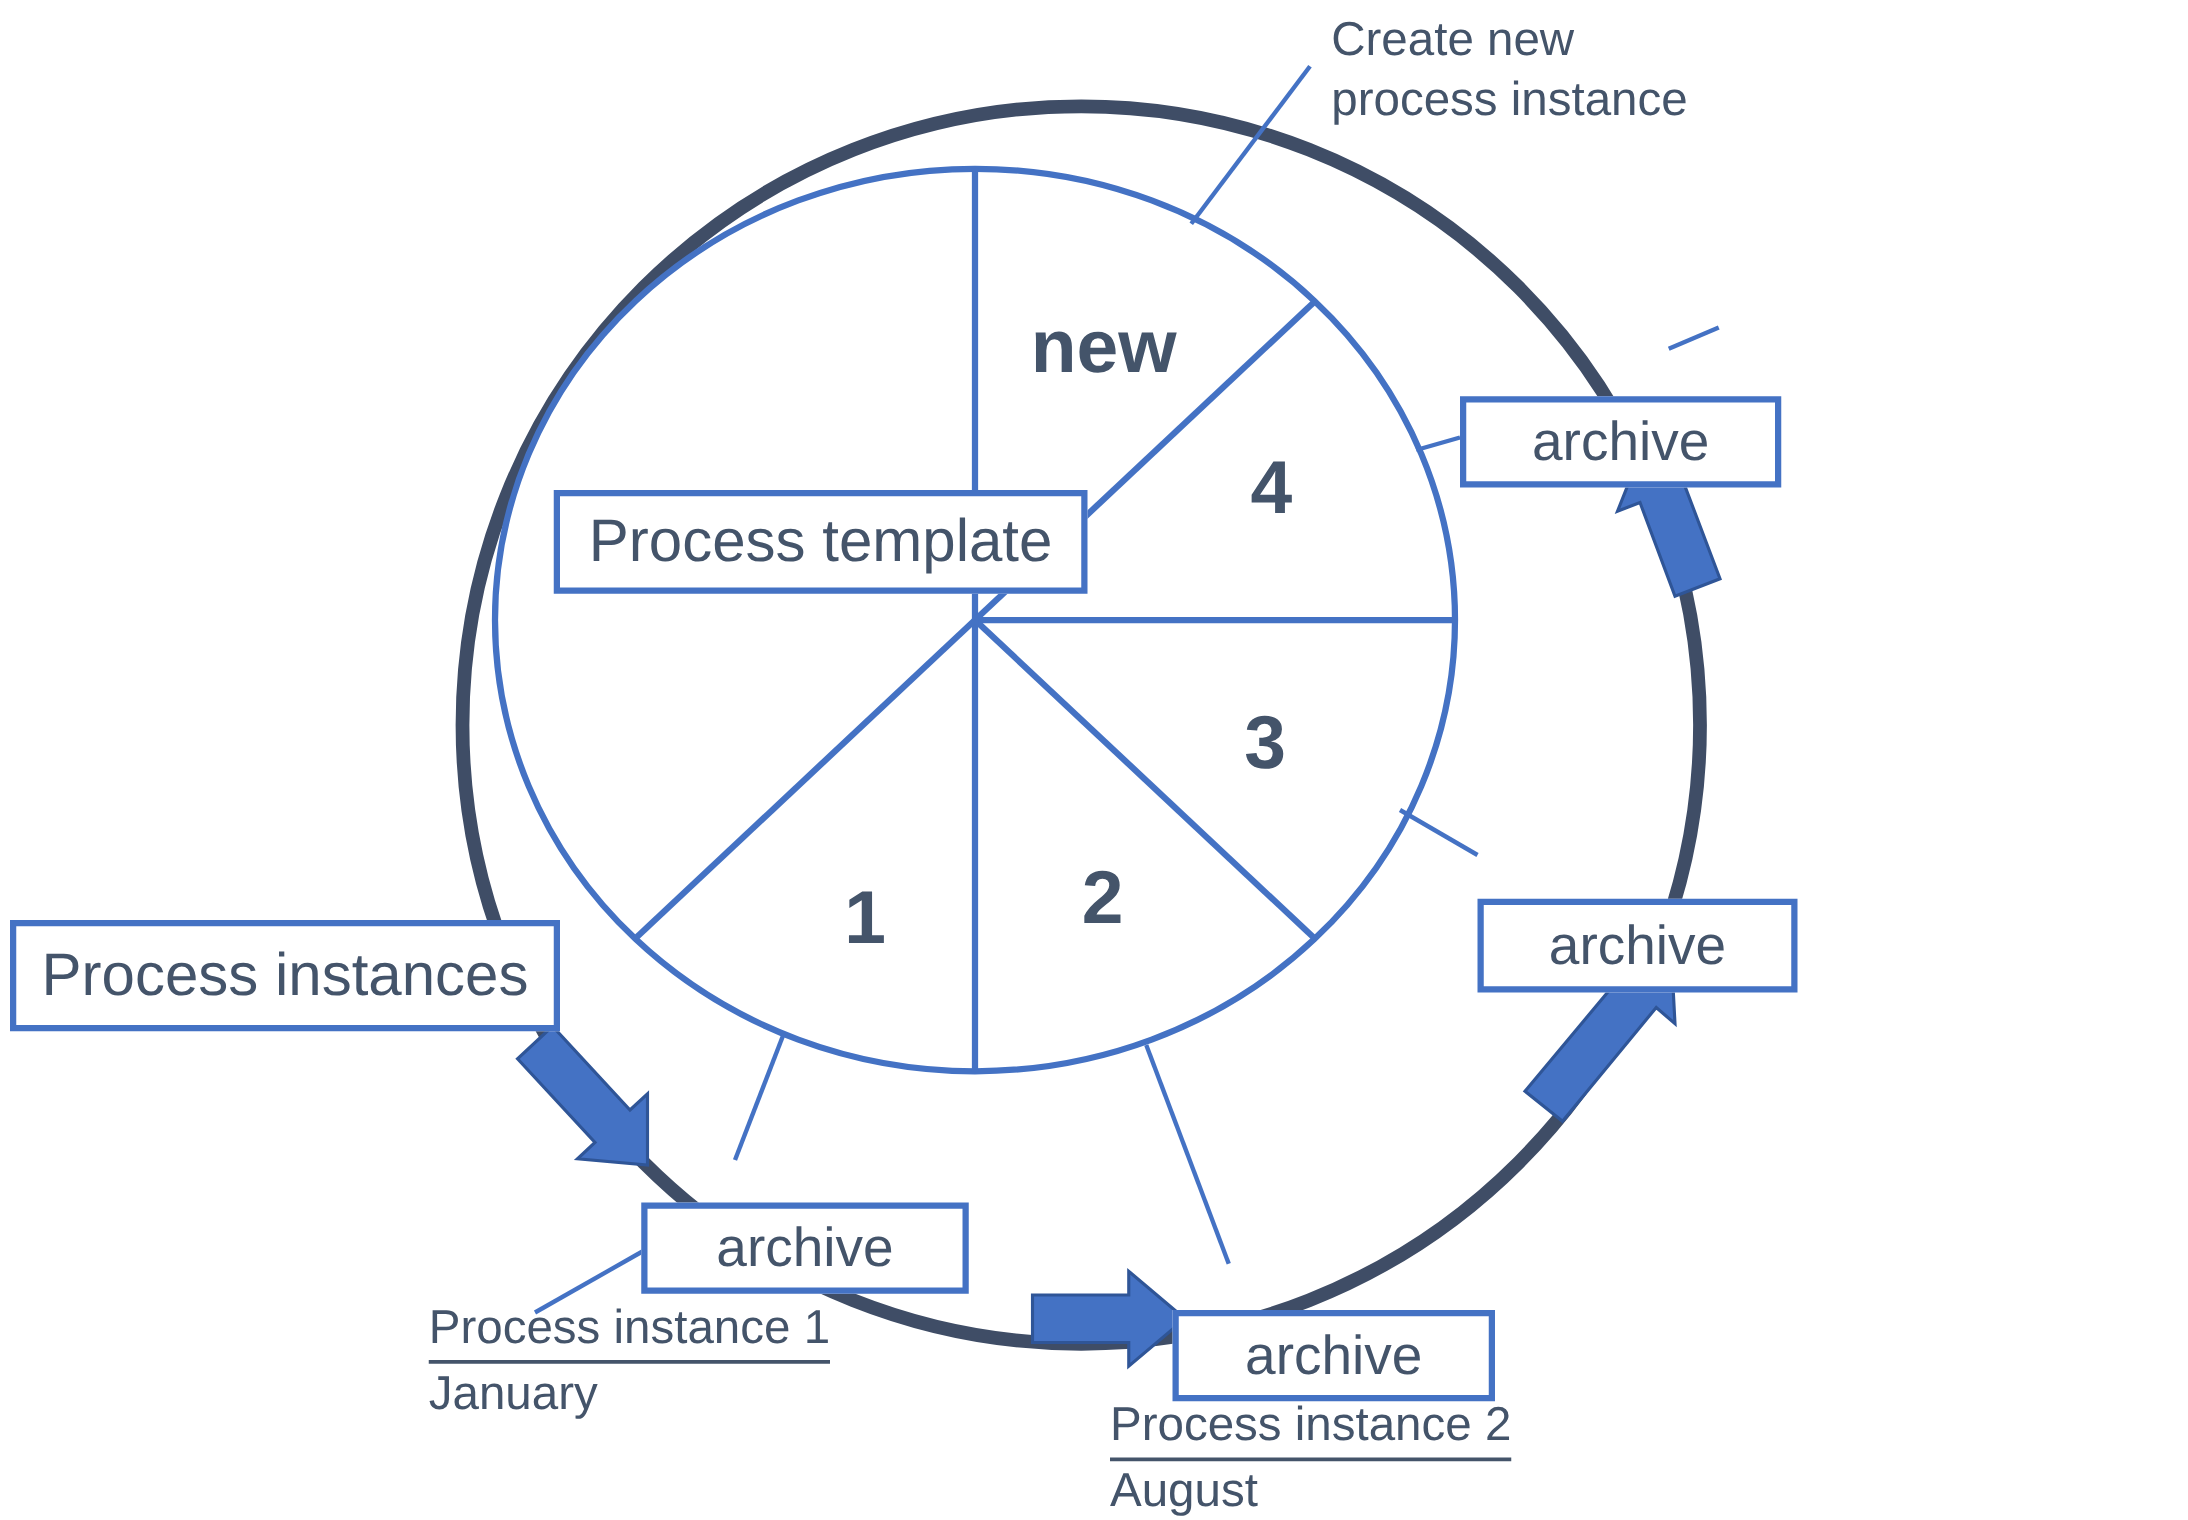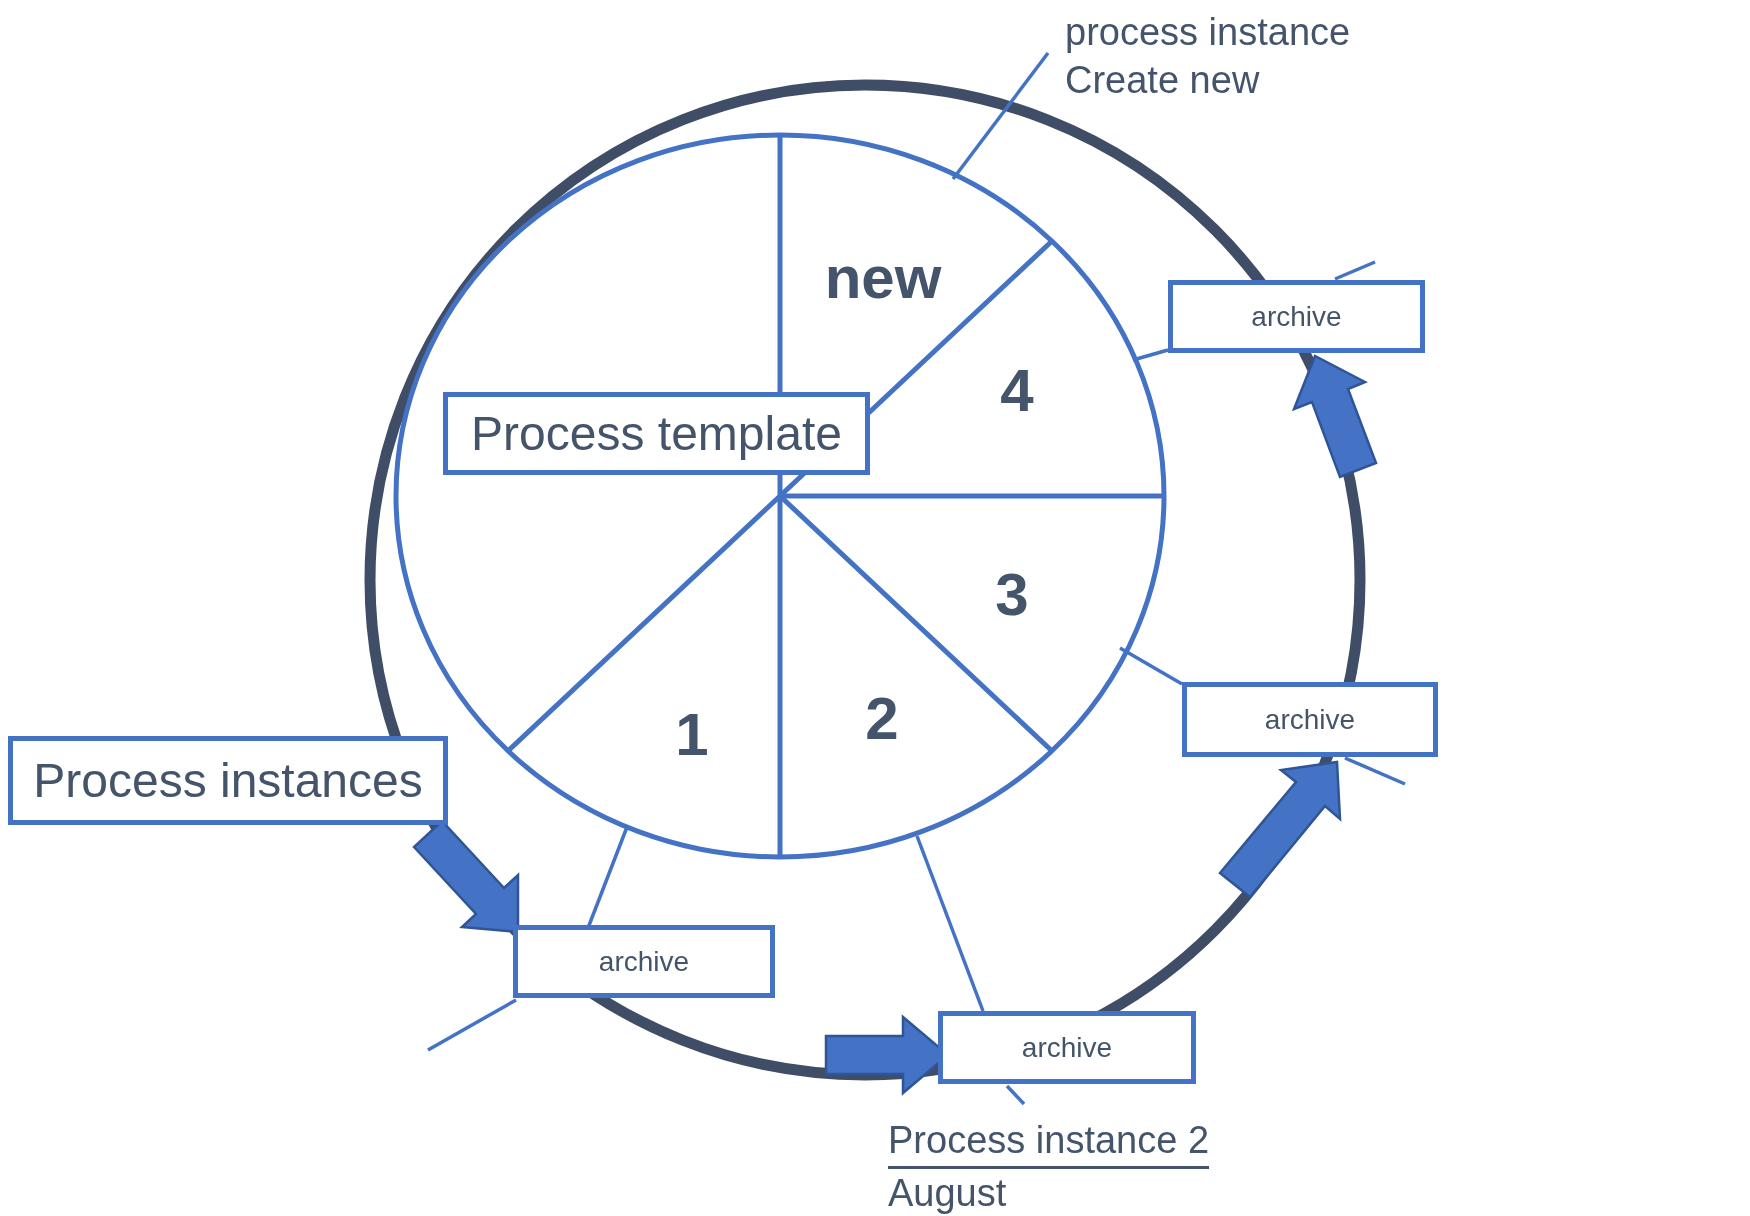--- a/index.html
+++ b/index.html
@@ -13,21 +13,21 @@
   svg.bg{position:absolute;left:0;top:0;}
   .outline-box{
     position:absolute;
     box-sizing:border-box;
     background:#ffffff;
     border:5px solid #4472C4;
     display:flex;align-items:center;justify-content:center;
     color:#44546A;
   }
   .big-label{font-size:48px;}
-  .archive{font-size:28px;}
+  .archive{font-size:44px;margin-top:37px;}
   .note{
     position:absolute;
     color:#44546A;
     font-size:38px;
     line-height:48px;
     white-space:nowrap;
   }
   .inst-label{
     position:absolute;
     color:#44546A;
@@ -83,22 +83,22 @@
 
     <g fill="#4472C4" stroke="#2F5597" stroke-width="2.5" stroke-linejoin="miter">
       <polygon points="414,847 476,914 462,927 518,932 518,875 504,888 442,821"></polygon>
       <polygon points="826,1074 903,1074 903,1093 948,1055 903,1017 903,1036 826,1036"></polygon>
       <polygon points="1250,897 1325,806 1340,819 1337,762 1281,770 1296,782 1220,873"></polygon>
       <polygon points="1376,463 1348,389 1365,382 1315,356 1294,409 1312,402 1340,477"></polygon>
     </g>
   </svg>
 
   <div class="note" style="left:1065px;top:8px;">
+    <div>Create new</div>
     <div>process instance</div>
-    <div>Create new</div>
   </div>
 
   <div class="slice-label" style="left:883px;top:277px;text-align:center;">new</div>
   <div class="slice-label" style="left:1017px;top:390px;">4</div>
   <div class="slice-label" style="left:1012px;top:594px;">3</div>
   <div class="slice-label" style="left:882px;top:718px;">2</div>
   <div class="slice-label" style="left:692px;top:734px;">1</div>
 
   <div class="outline-box big-label" style="left:8px;top:736px;width:440px;height:89px;">
     <span>Process instances</span>
@@ -114,18 +114,22 @@
   <div class="outline-box archive" style="left:938px;top:1011px;width:258px;height:73px;">
     <span>archive</span>
   </div>
   <div class="outline-box archive" style="left:1182px;top:682px;width:256px;height:75px;">
     <span>archive</span>
   </div>
   <div class="outline-box archive" style="left:1168px;top:280px;width:257px;height:73px;">
     <span>archive</span>
   </div>
 
+  <div class="inst-label" style="left:343px;top:1038px;">
+    <span class="iname">Process instance 1</span><br>
+    <span>January</span>
+  </div>
   <div class="inst-label" style="left:888px;top:1116px;">
     <span class="iname">Process instance 2</span><br>
     <span>August</span>
   </div>
 
 </div>
 
 </body></html>

